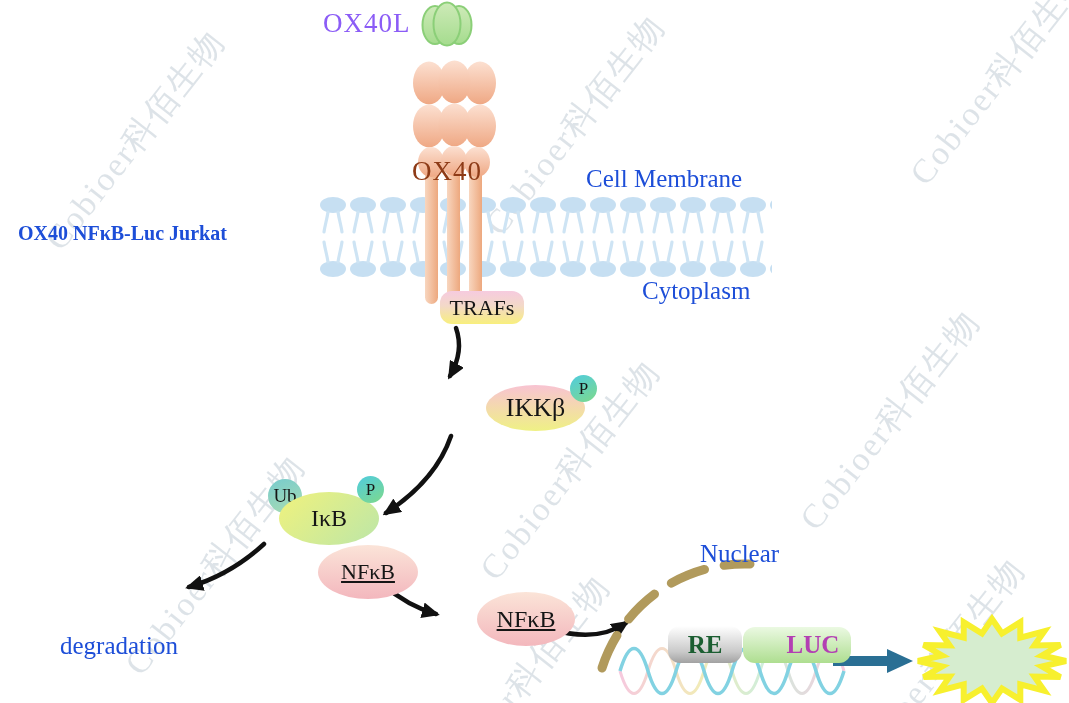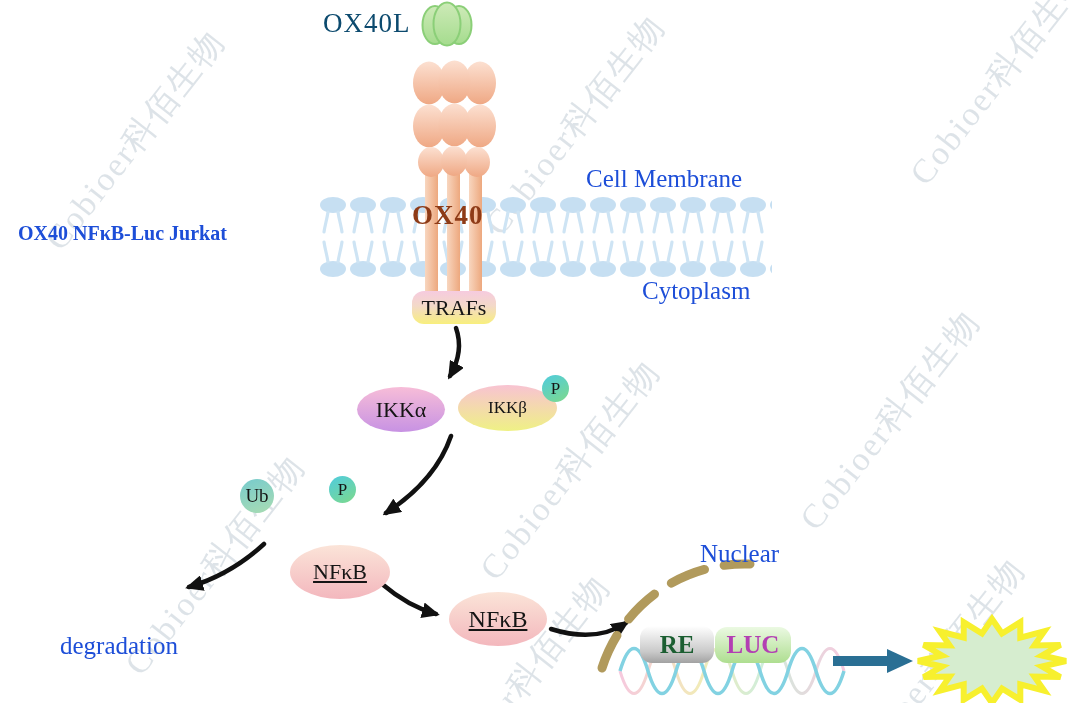--- a/index.html
+++ b/index.html
@@ -4,53 +4,53 @@
 <style>
   html,body{margin:0;padding:0;background:#fff;}
   .canvas{position:relative;width:1069px;height:703px;background:#ffffff;overflow:hidden;
           font-family:"Liberation Serif","DejaVu Serif",serif;}
   .layer{position:absolute;left:0;top:0;}
   .wm{position:absolute;transform:translate(-50%,-50%) rotate(-52deg);
       font-size:34px;color:#b6c3cd;opacity:.45;white-space:nowrap;letter-spacing:2px;
       font-family:"Liberation Serif","DejaVu Serif",serif;pointer-events:none;}
   .lbl{position:absolute;color:#1d4ed8;white-space:nowrap;}
   .node{position:absolute;display:flex;align-items:center;justify-content:center;
-        color:#151515;white-space:nowrap;}
+        color:#151515;white-space:nowrap;margin-left:28px;}
   .oval{border-radius:50%;}
   .pill{border-radius:12px;}
   
-  .ox40l{left:323px;top:8px;font-size:27px;color:#0c4a6e;letter-spacing:1px;}
-  .ox40{left:412px;top:156px;font-size:27px;font-weight:bold;color:#8e3b17;letter-spacing:1px;margin-top:44px;}
+  .ox40l{left:323px;top:8px;font-size:27px;color:#8b5cf6;letter-spacing:1px;}
+  .ox40{left:412px;top:156px;font-size:27px;font-weight:normal;color:#8e3b17;letter-spacing:1px;}
   .cellmem{left:586px;top:165px;font-size:25px;}
   .cellline{left:18px;top:222px;font-size:20px;font-weight:bold;}
   .cyto{left:642px;top:277px;font-size:25px;}
   .prot{left:60px;top:593px;font-size:25px;line-height:35px;white-space:normal;width:170px;}
   .nuclear{left:700px;top:540px;font-size:25px;}
   
   .trafs{left:412px;top:291px;width:84px;height:33px;border-radius:12px;font-size:22px;
          background:linear-gradient(180deg,#f6cbdf 0%,#f3d9c8 45%,#f8ef7d 100%);}
   .ikka{left:357px;top:387px;width:88px;height:45px;font-size:22px;
         background:linear-gradient(180deg,#f7bdd8,#c792e3);}
-  .ikkb{left:458px;top:385px;width:99px;height:46px;font-size:17px;
+  .ikkb{left:458px;top:385px;width:99px;height:46px;font-size:26px;
         background:linear-gradient(180deg,#f8c3d2,#eff185);}
   .pdot{width:27px;height:27px;font-size:17px;border-radius:50%;
         background:linear-gradient(150deg,#4fccdf,#7ed98b);}
   .p1{left:542px;top:375px;}
   .p2{left:329px;top:476px;}
   .ub{left:240px;top:479px;width:34px;height:34px;font-size:19px;border-radius:50%;
       background:linear-gradient(160deg,#77cbcd,#a9dcb2);text-align:center;}
   .ikb{left:251px;top:492px;width:100px;height:53px;font-size:24px;
        background:linear-gradient(135deg,#f0f27d,#bce6a8);}
   .nfkb{background:linear-gradient(180deg,#fbe4d8,#f3b7bd);text-decoration:underline;}
   .nfkb1{left:290px;top:545px;width:100px;height:54px;font-size:22px;}
   .nfkb2{left:449px;top:592px;width:98px;height:54px;font-size:24px;}
   .rebox{left:640px;top:626px;width:74px;height:37px;font-size:25px;font-weight:bold;color:#1b5e31;
          background:linear-gradient(180deg,#ffffff,#c9c9c9 70%,#a2a2a2);}
   .lucbox{left:715px;top:627px;width:76px;height:36px;font-size:25px;font-weight:bold;color:#b33fb3;
-          background:linear-gradient(180deg,#ebf9e2,#aede90);}
+          background:linear-gradient(180deg,#ebf9e2,#aede90);padding-left:32px;}
   .light{left:935px;top:644px;width:115px;height:36px;font-size:30px;font-weight:bold;color:#1f9e3c;
          background:transparent;}
 </style>
 </head>
 <body>
 
 <div class="canvas">
 
   <div class="wm" style="left:135px;top:140px">Cobioer科佰生物</div>
   <div class="wm" style="left:575px;top:125px">Cobioer科佰生物</div>
@@ -146,23 +146,23 @@
   <div class="lbl cellmem">Cell Membrane</div>
   <div class="lbl cellline">OX40 NFκB-Luc Jurkat</div>
   <div class="lbl cyto">Cytoplasm</div>
   <div class="lbl nuclear">Nuclear</div>
   <div class="lbl prot">
     <br>
     <span>degradation</span>
   </div>
 
   <div class="node pill trafs">TRAFs</div>
-  <div class="node oval ikka">IKKα</div>
   <div class="node oval ikkb">IKKβ</div>
   <div class="node pdot p1">P</div>
   <div class="node ub">Ub</div>
   <div class="node oval nfkb nfkb1">NFκB</div>
+  <div class="node oval ikb">IκB</div>
   <div class="node pdot p2">P</div>
   <div class="node oval nfkb nfkb2">NFκB</div>
   <div class="node pill rebox">RE</div>
   <div class="node pill lucbox">LUC</div>
 
 </div>
 
 </body></html>

